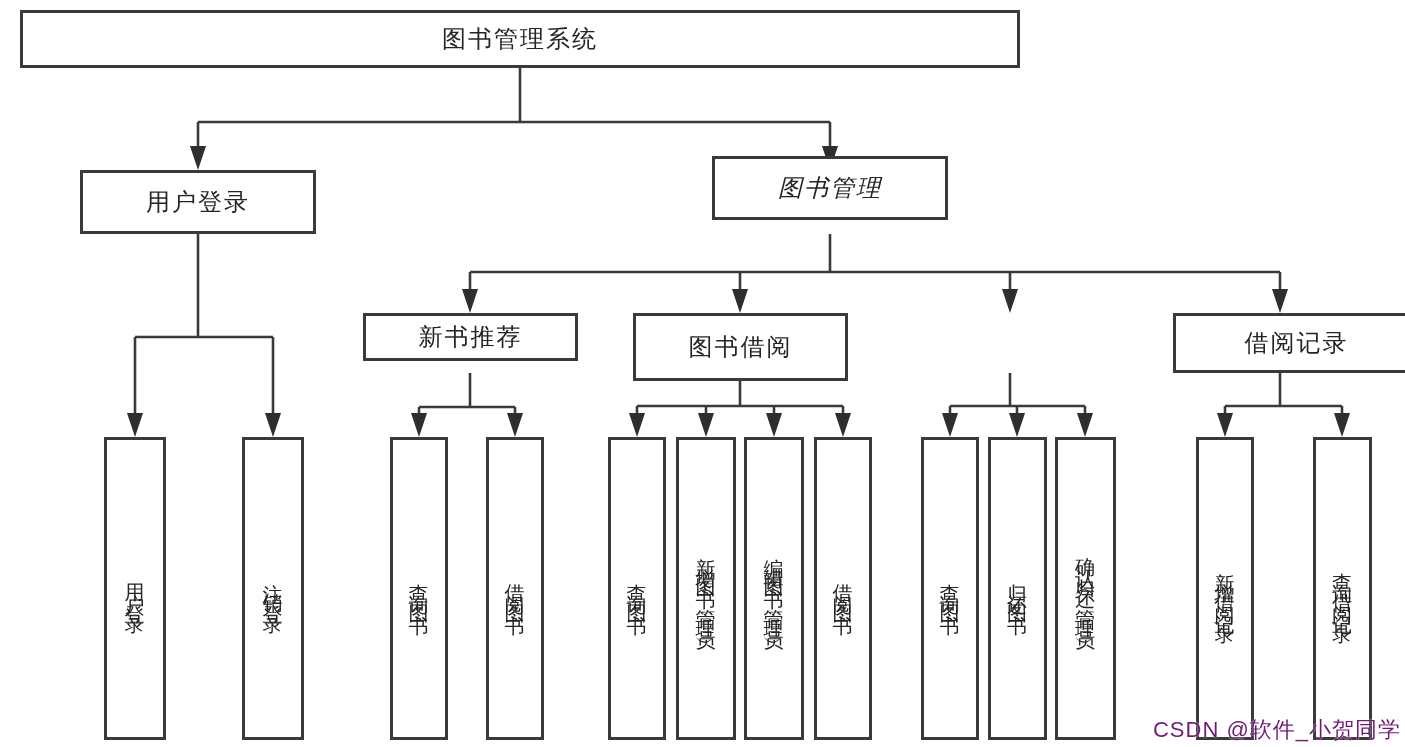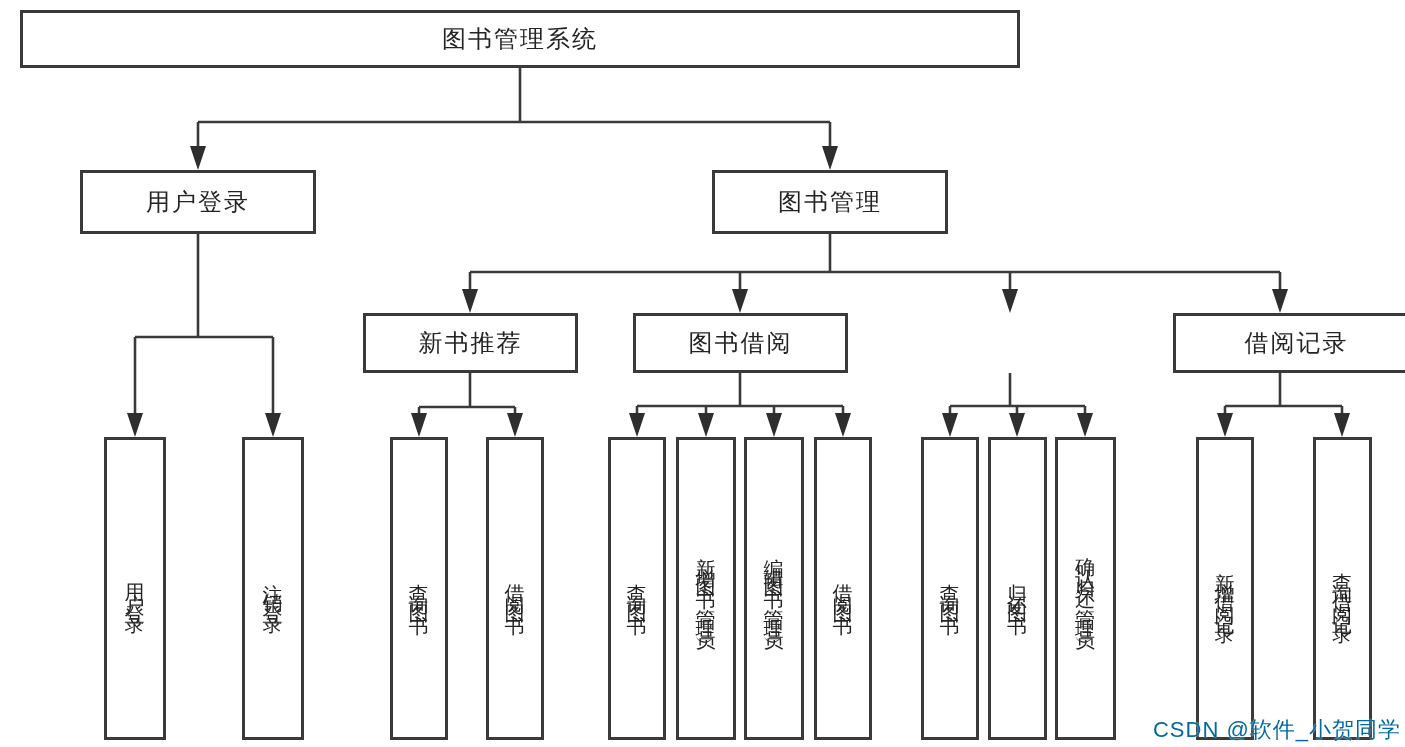--- a/index.html
+++ b/index.html
@@ -35,21 +35,21 @@
     line-height:1.1;
     font-size:20px;
     color:#242424;
     white-space:nowrap;
   }
   #watermark {
     position:absolute;
     right:4px; bottom:2px;
     z-index:2;
     font-size:22px;
-    color:#0369a1;
+    color:#701a75;
     letter-spacing:1px;
     text-shadow:0 0 2px #ffffff;
     white-space:nowrap;
   }
 </style>
 </head>
 <body>
 
 <div id="stage">
 
@@ -108,28 +108,28 @@
       <polygon points="1334,413 1350,413 1342,437" fill="#2e2e2e"></polygon>
     </svg>
 
   <div class="node" style="left:20px; top:10px; width:1000px; height:58px;">
     <span class="lbl">图书管理系统</span>
   </div>
 
   <div class="node" style="left:80px; top:170px; width:236px; height:64px;">
     <span class="lbl">用户登录</span>
   </div>
-  <div class="node" style="left:712px; top:170px; width:236px; height:64px;">
+  <div class="node" style="left:712px; top:156px; width:236px; height:64px;font-style:italic;">
     <span class="lbl">图书管理</span>
   </div>
 
-  <div class="node" style="left:363px; top:313px; width:215px; height:60px;">
+  <div class="node" style="left:363px; top:313px; width:215px; height:48px;">
     <span class="lbl">新书推荐</span>
   </div>
-  <div class="node" style="left:633px; top:313px; width:215px; height:60px;">
+  <div class="node" style="left:633px; top:313px; width:215px; height:68px;">
     <span class="lbl">图书借阅</span>
   </div>
   <div class="node" style="left:1173px; top:313px; width:247px; height:60px;">
     <span class="lbl">借阅记录</span>
   </div>
 
   <div class="node leaf" style="left:104px; top:437px; width:62px; height:303px;">
     <span class="lbl">用户登录</span>
   </div>
   <div class="node leaf" style="left:242px; top:437px; width:62px; height:303px;">

